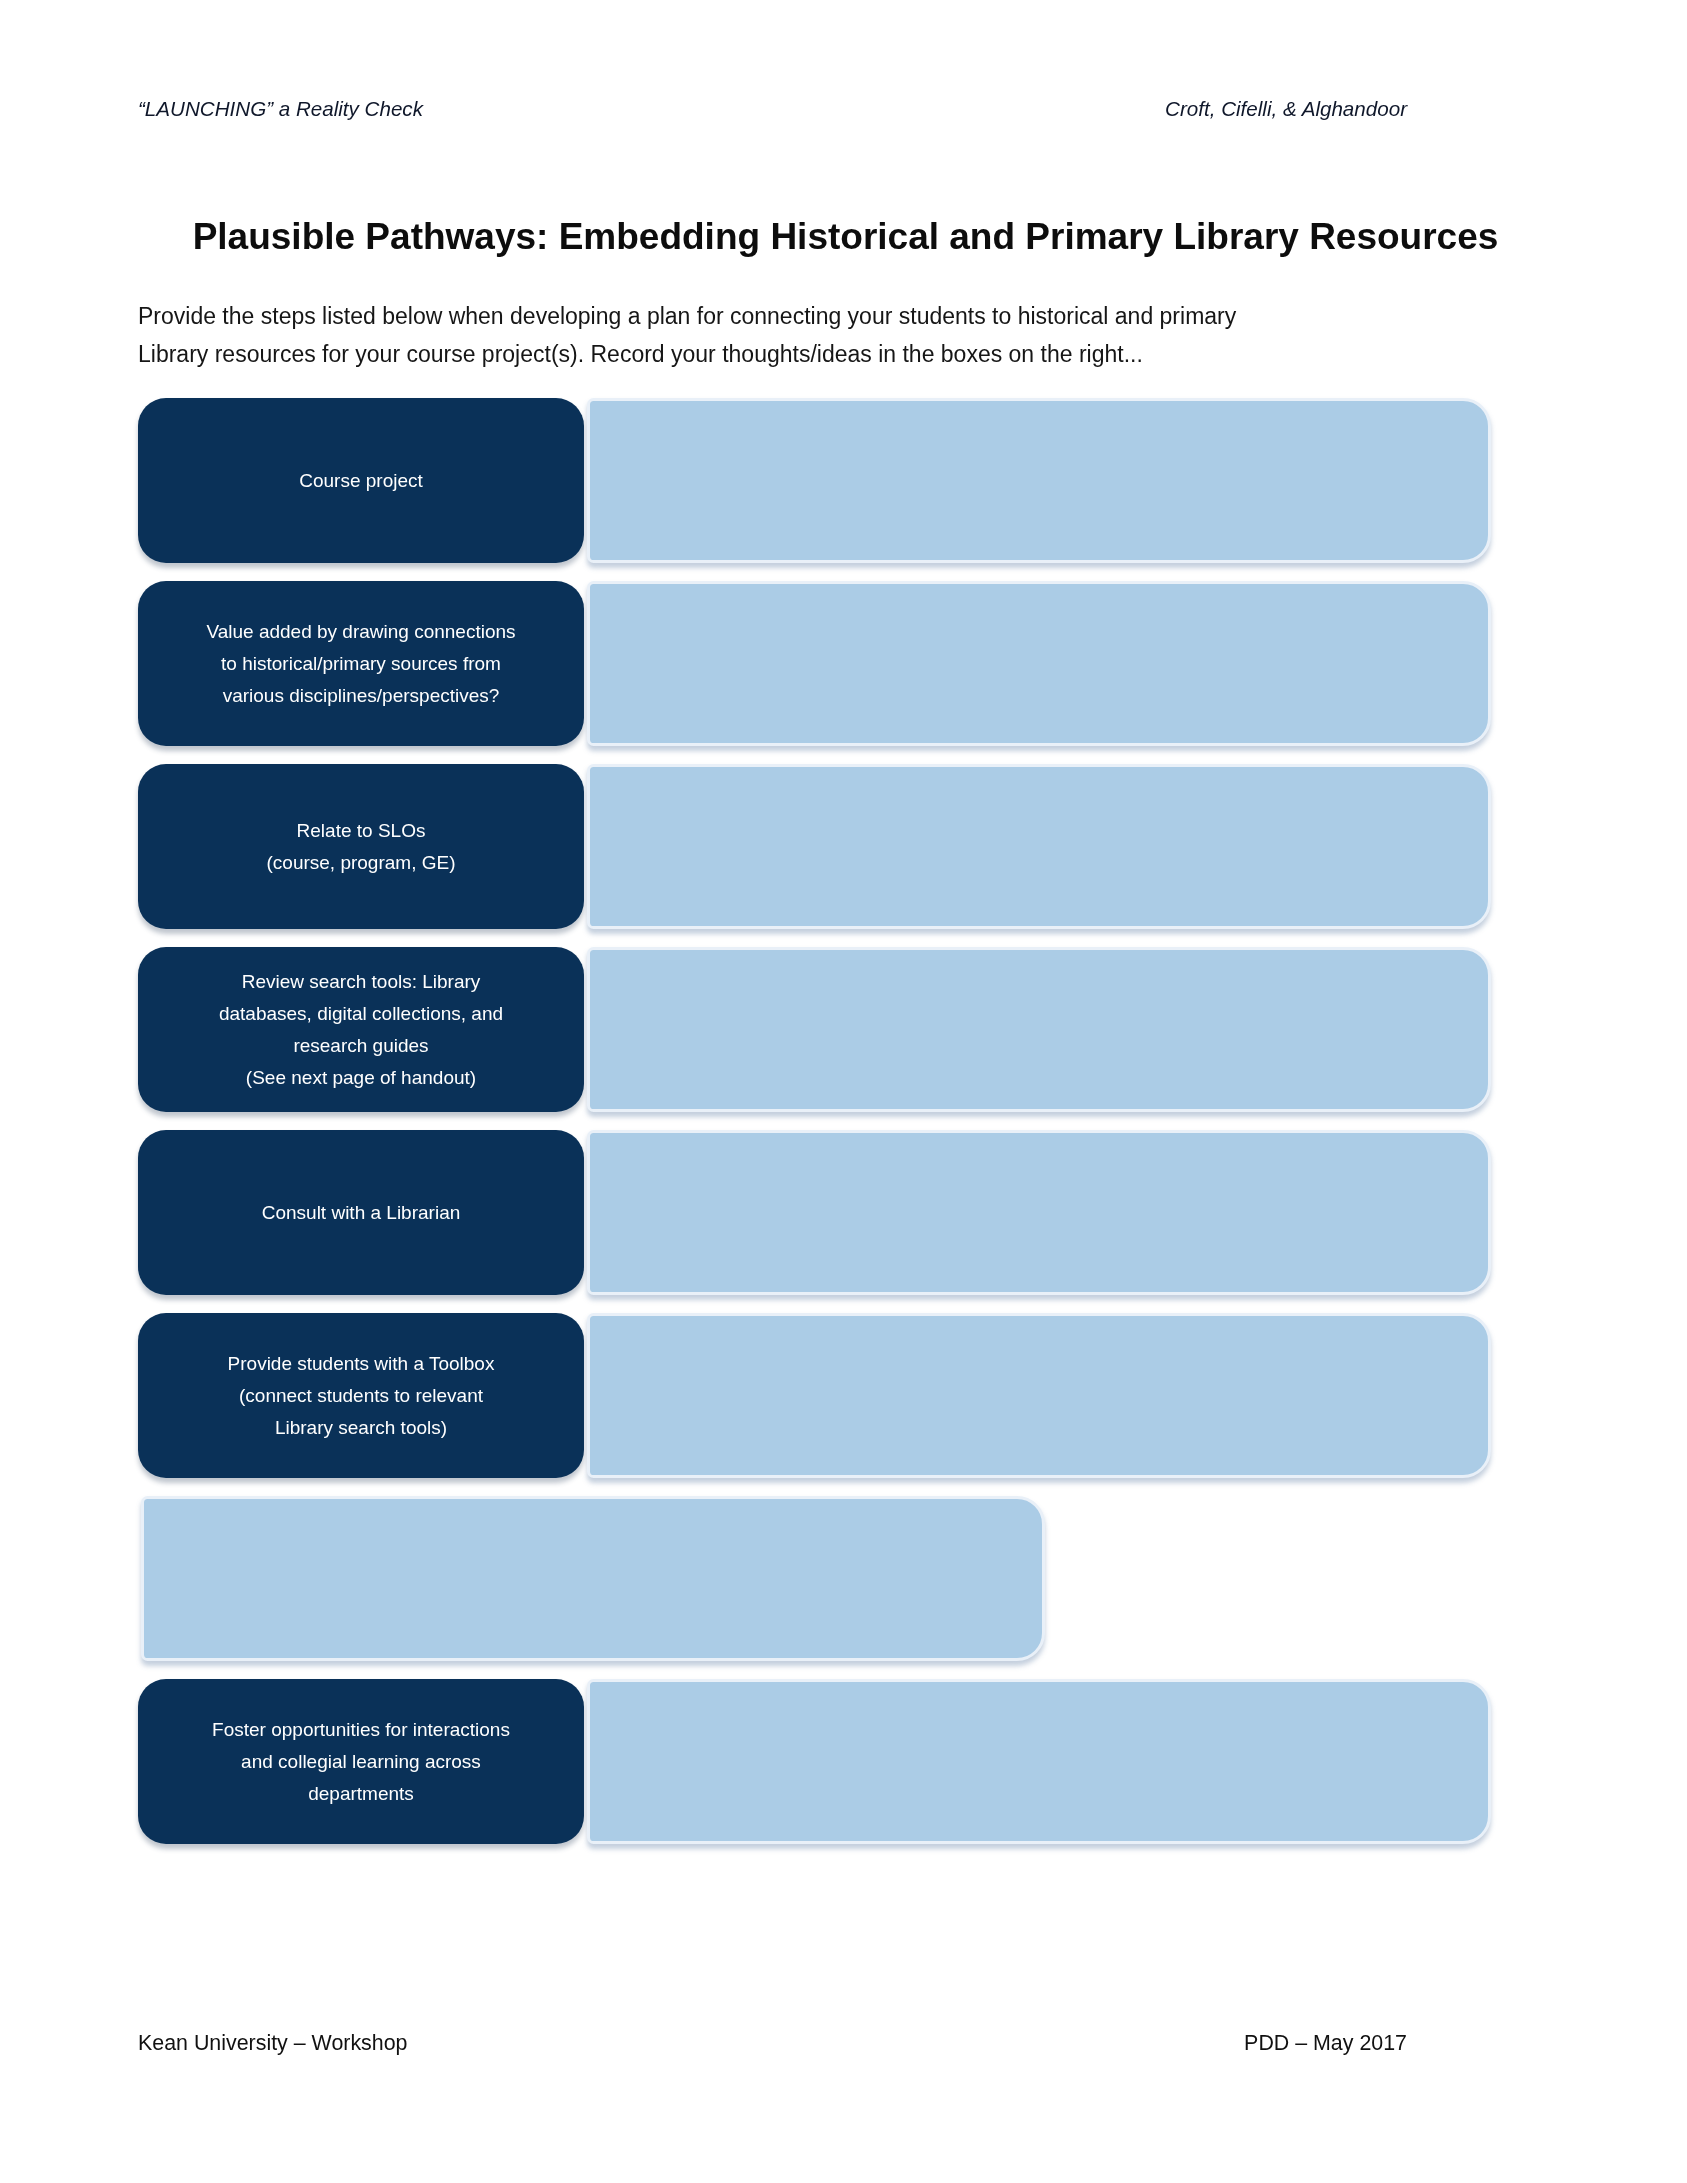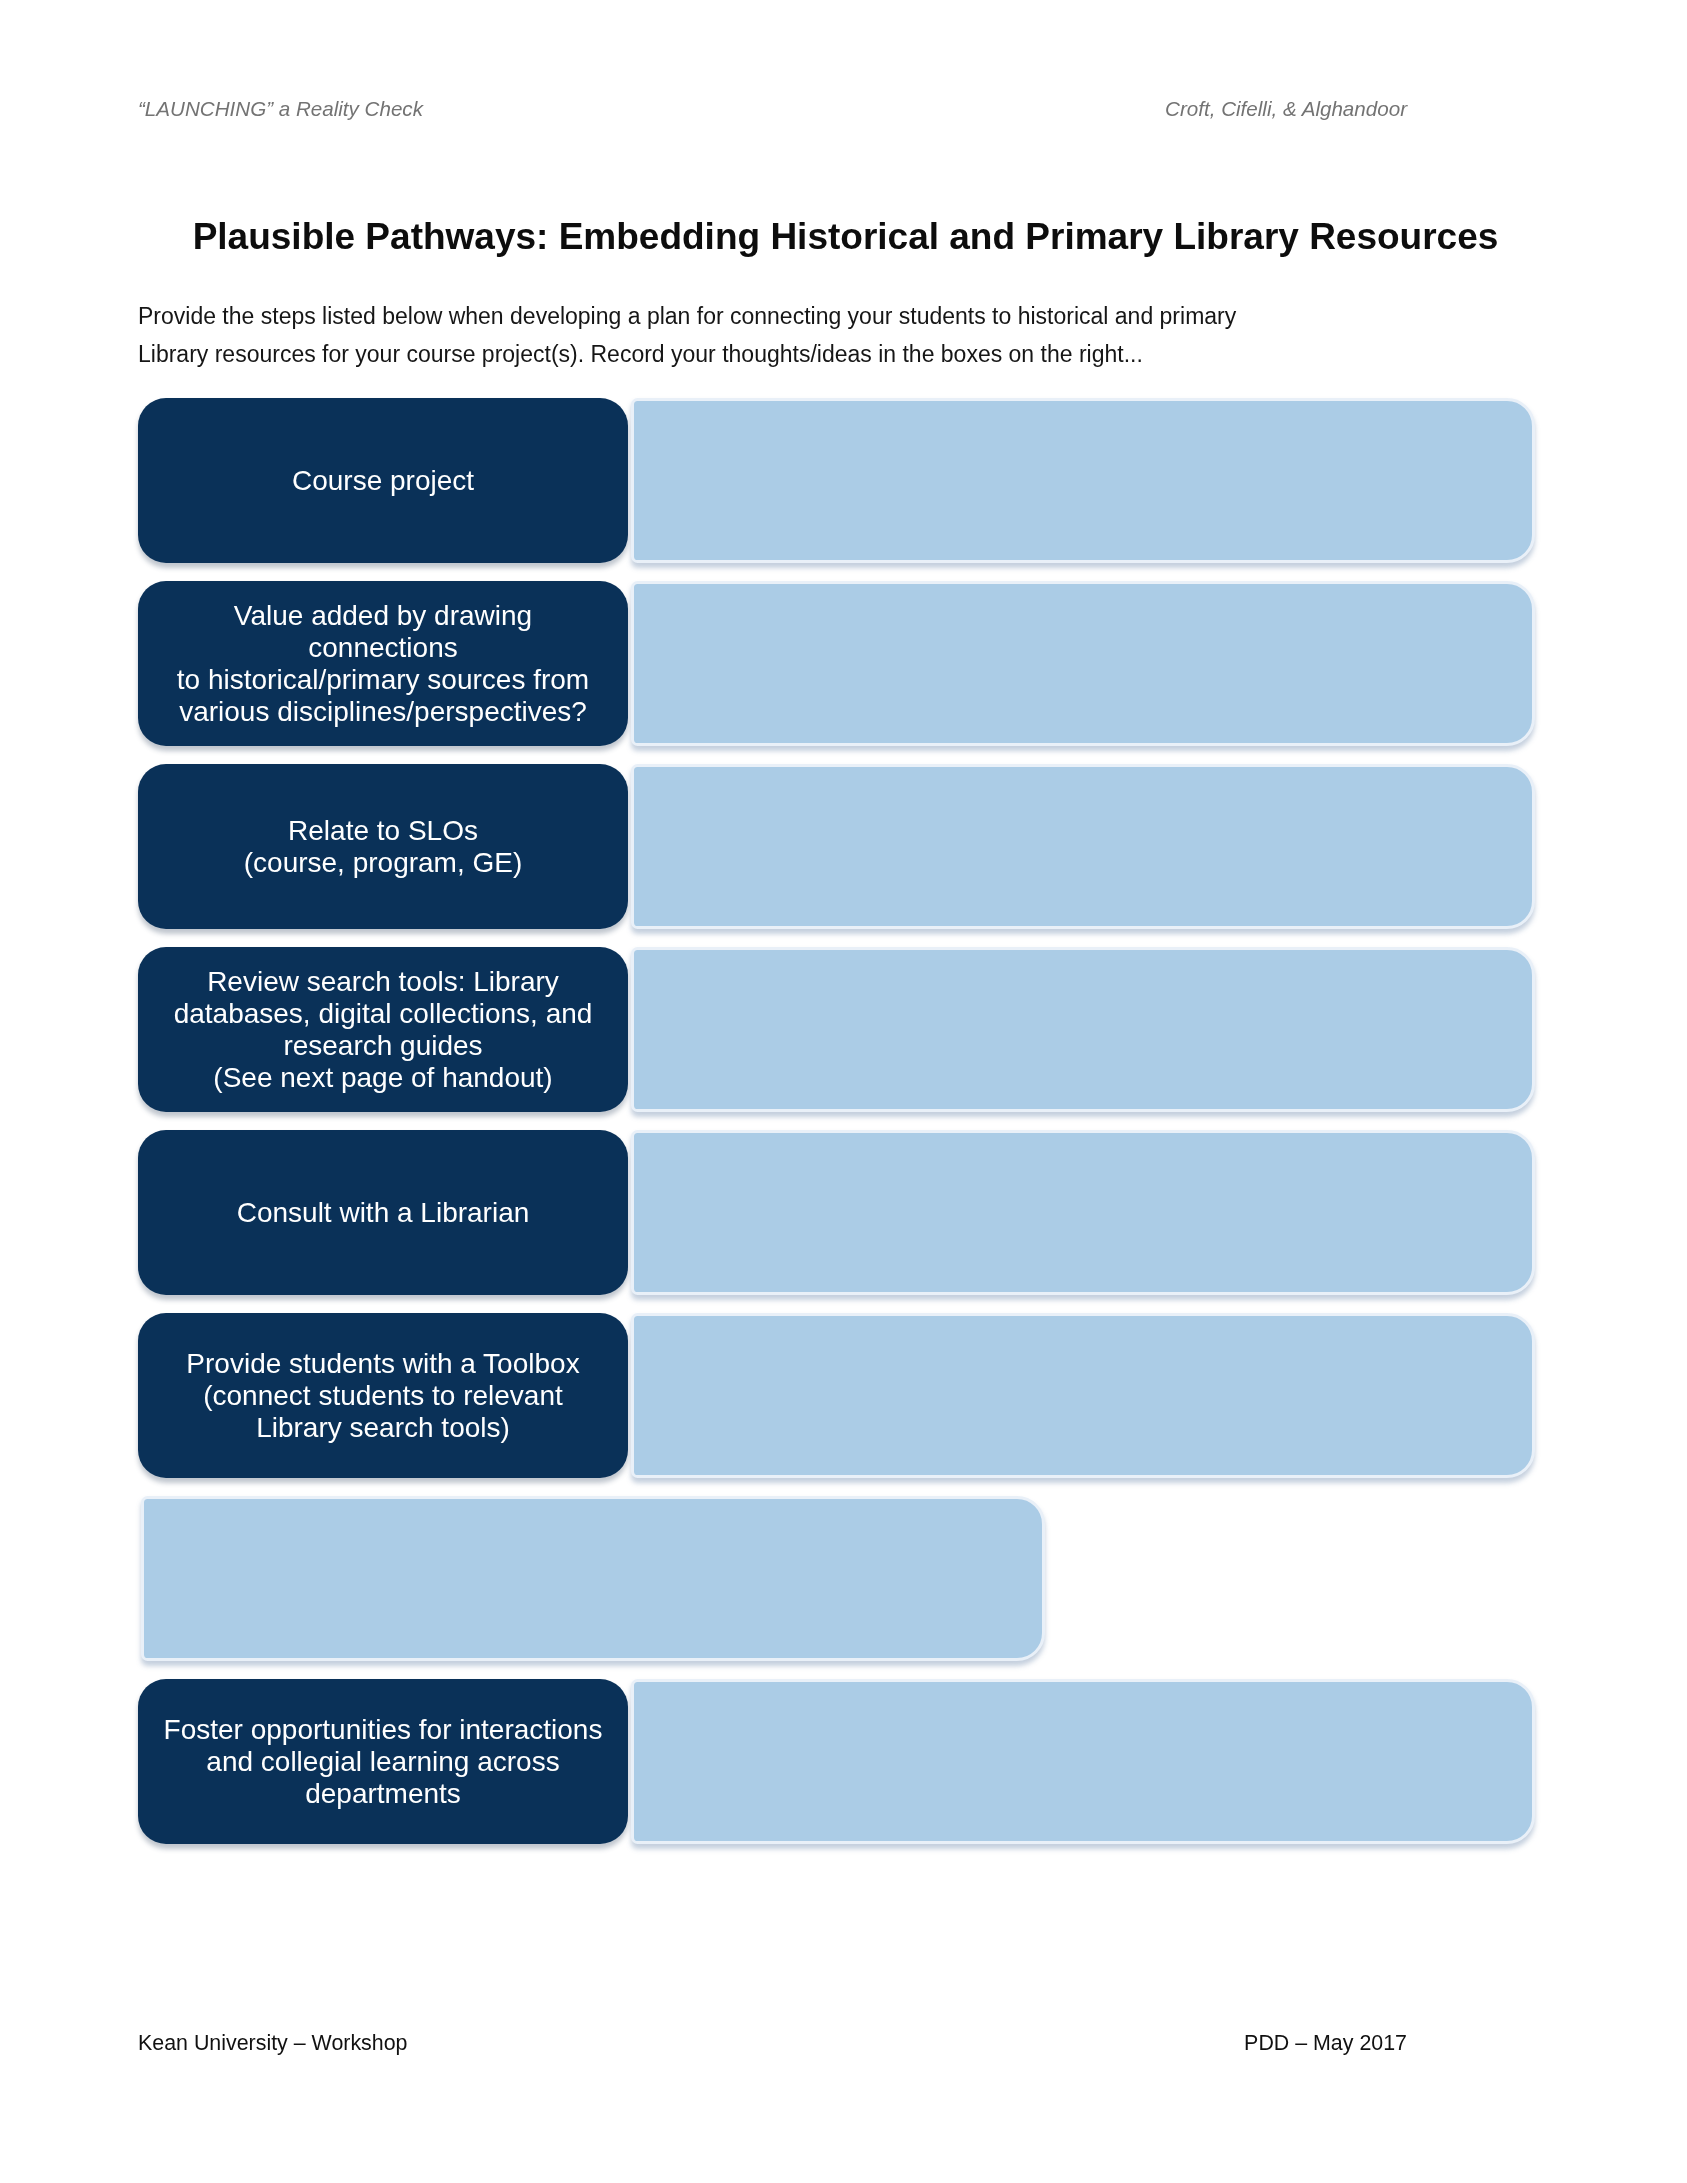--- a/index.html
+++ b/index.html
@@ -22,21 +22,21 @@
   }
   .header {
     position: absolute;
     top: 97px;
     left: 138px;
     right: 280px;
     display: flex;
     justify-content: space-between;
     font-style: italic;
     font-size: 20.6px;
-    color: #737373;
+    color: #0f172a;
   }
   .page-title {
     position: absolute;
     top: 216px;
     left: 138px;
     width: 1415px;
     text-align: center;
     font-size: 37px;
     font-weight: bold;
     color: #0d0d0d;
@@ -55,30 +55,30 @@
   .rows {
     position: absolute;
     top: 398px;
     left: 138px;
     display: flex;
     flex-direction: column;
     gap: 18px;
   }
   .row { display: flex; align-items: stretch; }
   .step-box {
-    width: 490px;
+    width: 446px;
     min-height: 165px;
     background: var(--step_box);
     border-radius: 28px;
     color: var(--text_on_dark);
     display: flex;
     align-items: center;
     justify-content: center;
     text-align: center;
-    font-size: 28px;
+    font-size: 19px;
     line-height: 32px;
     padding: 10px 21.4px;
     white-space: pre-line;
     box-shadow: 0 4.1px 5px rgba(30, 50, 80, 0.28);
   }
   .note-box {
     width: 904px;
     min-height: 165px;
     margin-left: 2.5px;
     background: var(--note_box);

